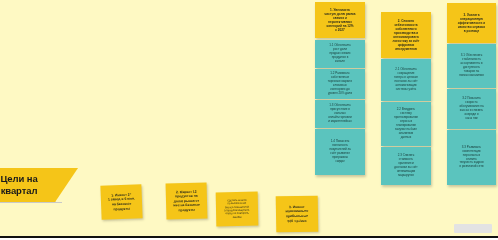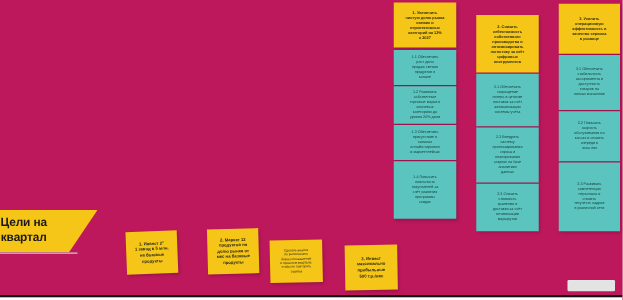--- a/index.html
+++ b/index.html
@@ -11,21 +11,21 @@
     height: 238px;
     overflow: hidden;
     background: #ffffff;
     font-family: "Liberation Sans", sans-serif;
     position: relative;
   }
 
   #canvas {
     position: absolute;
     inset: 0;
-    background: #be185d;
+    background: #fef9c3;
     overflow: hidden;
   }
 
   
   .banner {
     position: absolute;
     left: -26px;
     top: 168px;
     width: 104px;
     height: 34px;

